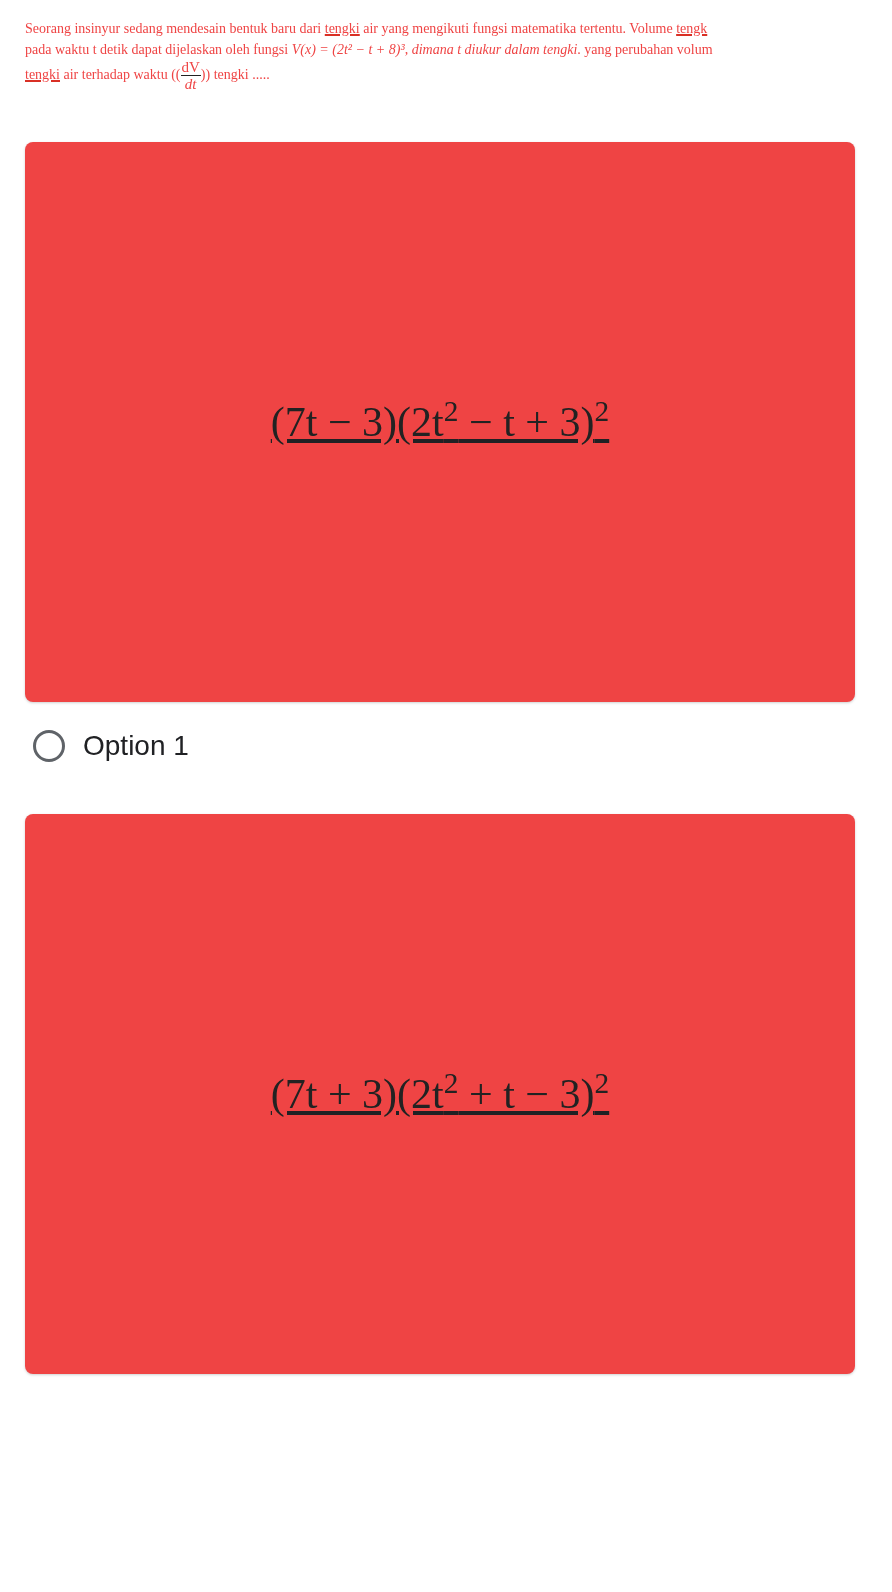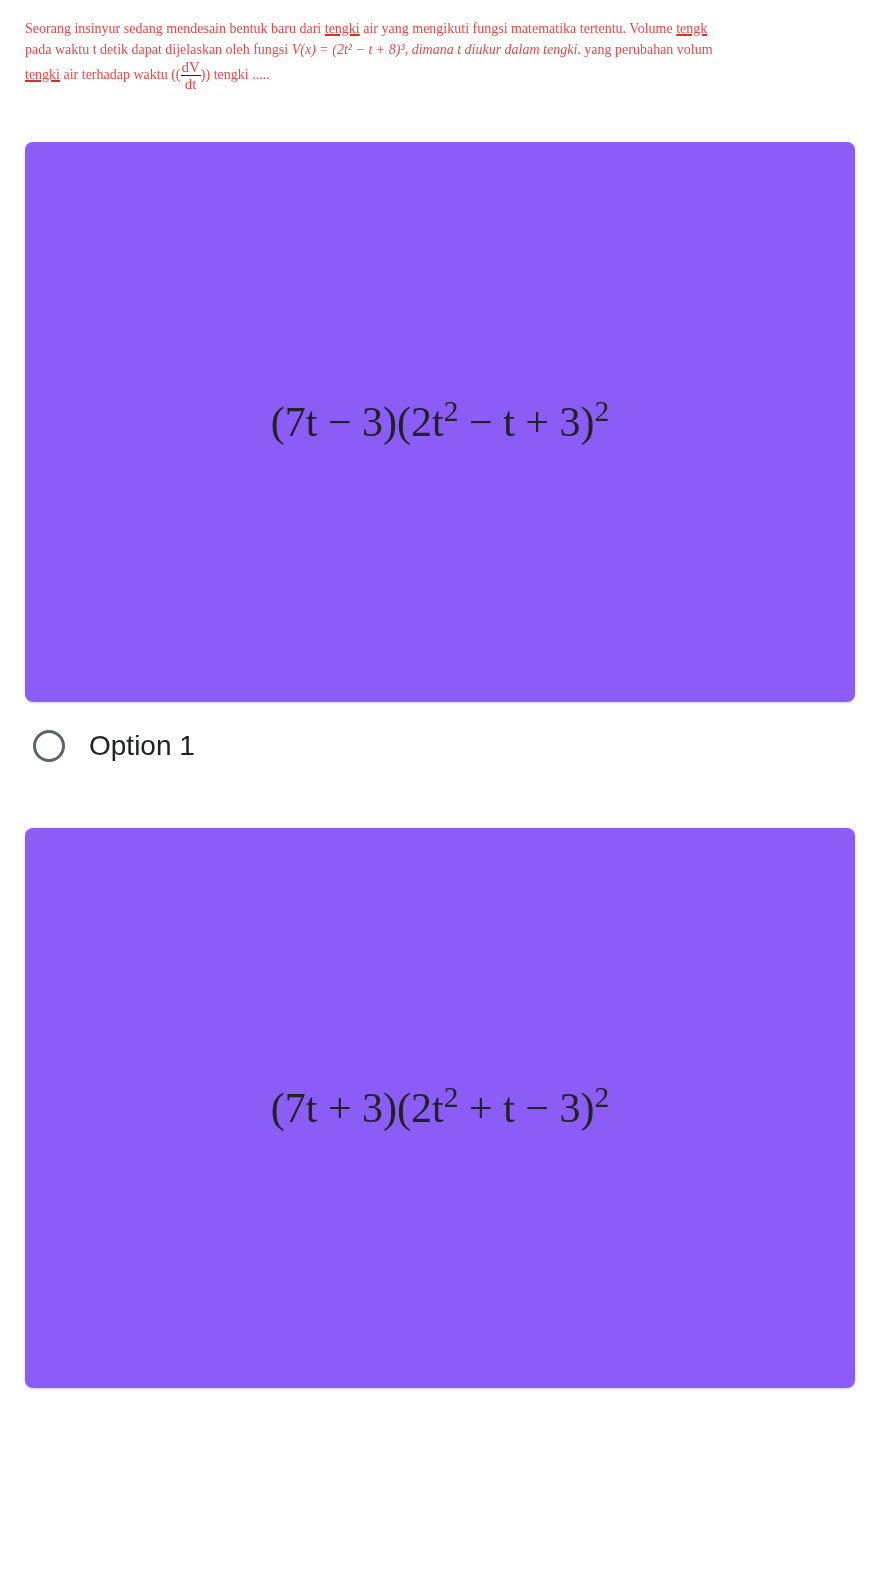--- a/index.html
+++ b/index.html
@@ -24,49 +24,50 @@
   }
   .question .it { font-style: italic; }
   .frac {
     display: inline-block;
     vertical-align: middle;
     text-align: center;
     font-size: 15px;
     line-height: 1;
   }
   .frac .num { display:block; border-bottom:1px solid #222; padding:0 1px; }
-  .frac .den { display:block; padding-top:1px; }
+  .frac .den { display:block; padding-top:1px;font-style:italic; }
   .card {
-    background: #8b5cf6;
+    background: #ef4444;
     border-radius: 8px;
     box-shadow: 0 1px 3px rgba(60,64,67,0.15), 0 1px 2px rgba(60,64,67,0.1);
     width: 830px;
     height: 560px;
     margin-bottom: 28px;
     display: flex;
     align-items: center;
     justify-content: center;
     padding: 20px;
+    text-decoration: underline;
   }
   .formula {
     font-family: 'Cambria Math', 'Times New Roman', serif;
     font-size: 42px;
     color: #222;
     white-space: nowrap;
   }
   .formula .sup {
     font-size: 0.7em;
     vertical-align: super;
     line-height: 0;
   }
   .option-row {
     display: flex;
     align-items: center;
-    gap: 24px;
-    margin: 0 0 66px 8px;
+    gap: 18px;
+    margin: 0 0 52px 8px;
     cursor: pointer;
   }
   .radio {
     width: 32px;
     height: 32px;
     border: 3px solid #5f6368;
     border-radius: 50%;
     flex-shrink: 0;
   }
   .option-label {

